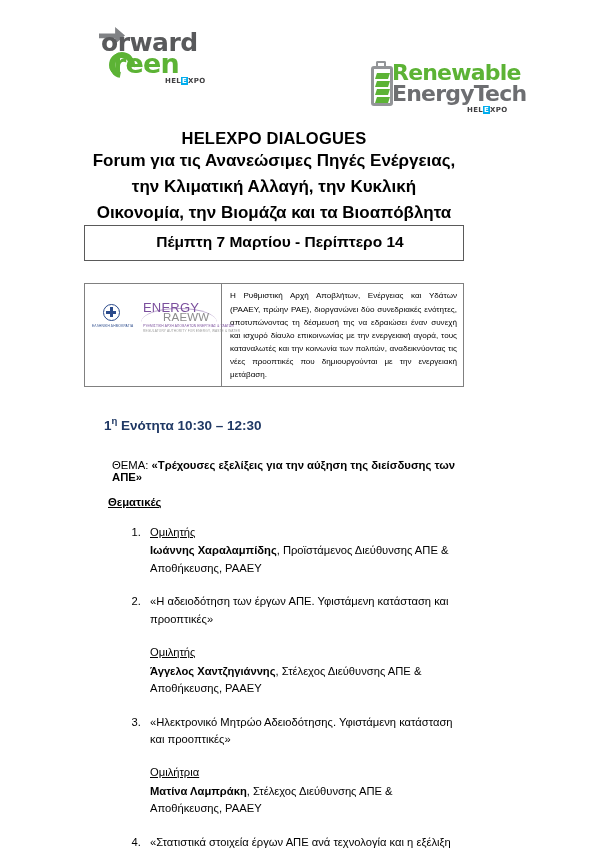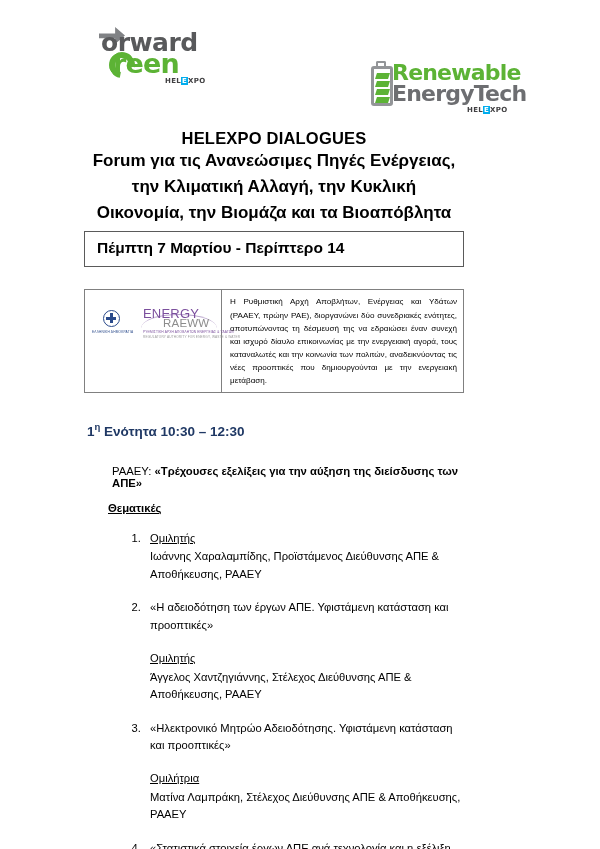--- a/index.html
+++ b/index.html
@@ -199,22 +199,23 @@
   }
   .programme {
     text-align: center;
     font-size: 14.5px;
     font-weight: bold;
     margin-top: 16px;
     letter-spacing: 0.3px;
   }
 
   .date-box {
-    margin-top: 6px;
+    margin-top: 0;
     border: 1.5px solid #5a5a5a;
+    text-align: center;
     padding: 7px 0 9px 12px;
     font-size: 15.5px;
     font-weight: bold;
   }
 
   
   .auth-table {
     margin-top: 22px;
     display: flex;
     border: 1px solid #808080;
@@ -321,21 +322,21 @@
     padding: 5px 6px 5px 8px;
     font-size: 8.1px;
     line-height: 1.62;
     text-align: justify;
     font-family: "Liberation Sans", sans-serif;
   }
 
   
   .session-heading {
     margin-top: 28px;
-    margin-left: 3px;
+    margin-left: 20px;
     color: #1f3864;
     font-size: 13.5px;
     font-weight: bold;
   }
   .session-heading sup {
     font-size: 9.5px;
     vertical-align: super;
     font-weight: bold;
   }
 
@@ -371,21 +372,21 @@
   }
   .role {
     display: block;
     margin-top: 16px;
   }
   .role.underlined { text-decoration: underline; }
   .speaker {
     display: block;
     margin-top: 1px;
   }
-  .speaker .name { font-weight: normal; margin-top: 22px; }
+  .speaker .name { font-weight: bold; margin-top: 22px; }
   .speaker .affil { font-weight: normal; }
 </style>
 </head>
 <body>
 
 <div class="page">
 
   <div class="logo-row">
 
     <div class="logo-fg">
@@ -426,21 +427,21 @@
         <div class="raeww-word">RAEWW</div>
         <div class="raaey-tag1">ΡΥΘΜΙΣΤΙΚΗ ΑΡΧΗ ΑΠΟΒΛΗΤΩΝ ΕΝΕΡΓΕΙΑΣ &amp; ΥΔΑΤΩΝ</div>
         <div class="raaey-tag2">REGULATORY AUTHORITY FOR ENERGY, WASTE &amp; WATER</div>
       </div>
     </div>
     <div class="auth-text-cell">Η Ρυθμιστική Αρχή Αποβλήτων, Ενέργειας και Υδάτων (ΡΑΑΕΥ, πρώην ΡΑΕ), διοργανώνει δύο συνεδριακές ενότητες, αποτυπώνοντας τη δέσμευσή της να εδραιώσει έναν συνεχή και ισχυρό δίαυλο επικοινωνίας με την ενεργειακή αγορά, τους καταναλωτές και την κοινωνία των πολιτών, αναδεικνύοντας τις νέες προοπτικές που δημιουργούνται με την ενεργειακή μετάβαση.</div>
   </div>
 
   <div class="session-heading"><span>1</span><sup>η</sup> <span>Ενότητα</span> <span>10:30 – 12:30</span></div>
 
-  <div class="theme-line"><span class="theme-label">ΡΑΑΕΥ:</span> <span class="theme-value">«Τρέχουσες εξελίξεις για την αύξηση της διείσδυσης των ΑΠΕ»</span></div>
+  <div class="theme-line"><span class="theme-label">ΘΕΜΑ:</span> <span class="theme-value">«Τρέχουσες εξελίξεις για την αύξηση της διείσδυσης των ΑΠΕ»</span></div>
 
   <div class="thematics">Θεματικές</div>
 
   <ol class="agenda">
     <li>
       <span class="role underlined">Ομιλητής</span>
       <span class="speaker"><span class="name">Ιωάννης Χαραλαμπίδης</span><span class="affil">, Προϊστάμενος Διεύθυνσης ΑΠΕ &amp; Αποθήκευσης, ΡΑΑΕΥ</span></span>
     </li>
     <li>
       <span class="item-title">«Η αδειοδότηση των έργων ΑΠΕ. Υφιστάμενη κατάσταση και προοπτικές»</span>

